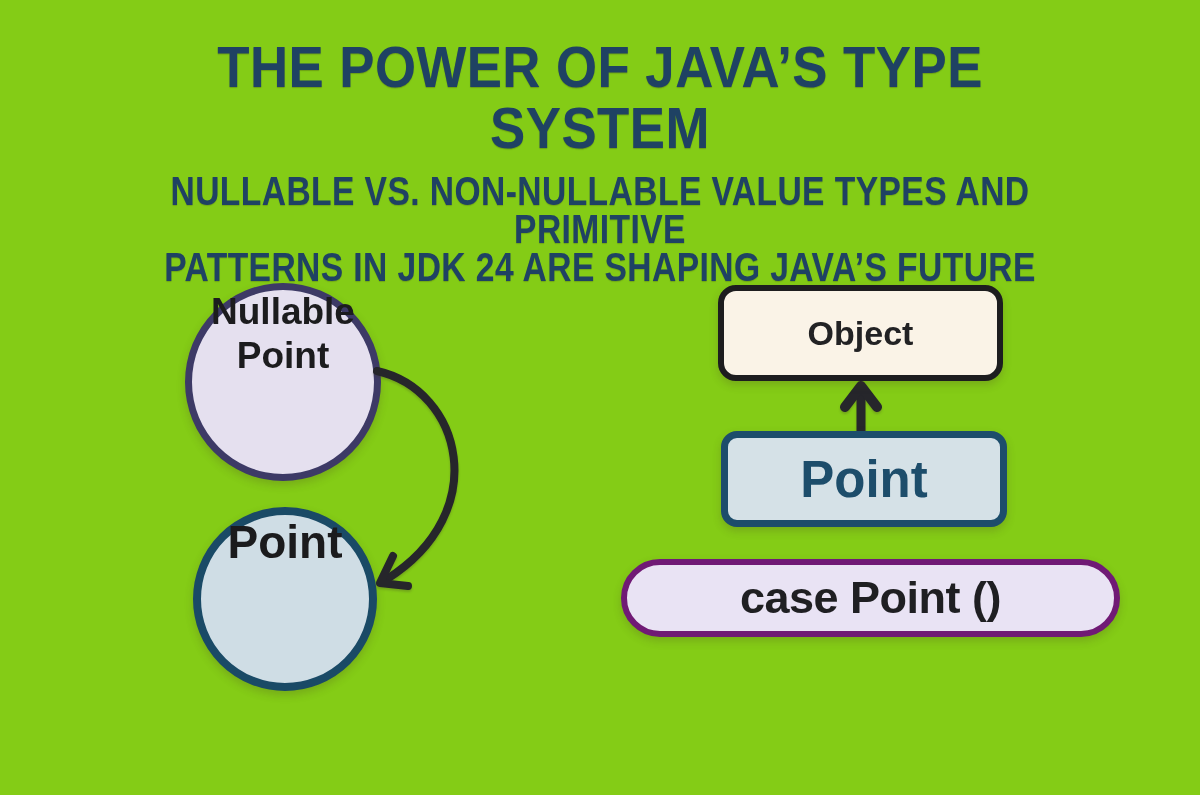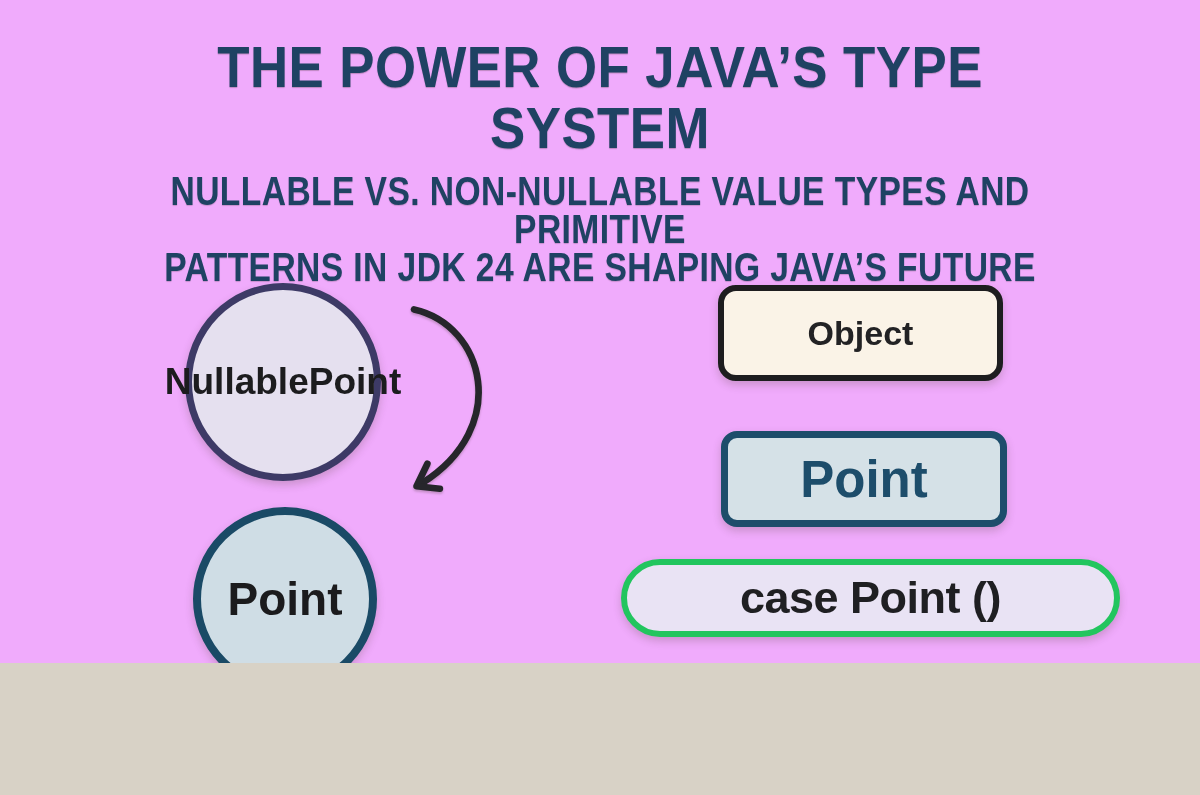--- a/index.html
+++ b/index.html
@@ -3,23 +3,23 @@
 <meta charset="utf-8">
 <style>
   html, body { margin: 0; padding: 0; }
   body {
     font-family: "Liberation Sans", sans-serif;
     background: #d8d2c6;
   }
   .canvas {
     position: relative;
     width: 1200px;
-    height: 663px;
+    height: 795px;
     margin: 0 auto;
-    background: #f0abfc;
+    background: #84cc16;
     overflow: hidden;
   }
 
   
   .title {
     position: absolute;
     top: 36px;
     left: 0;
     width: 100%;
     margin: 0;
@@ -51,23 +51,22 @@
     transform-origin: 50% 50%;
     text-shadow: 0 1px 1px rgba(40,30,20,0.2);
   }
   .subtitle .s-line { display: block; }
 
   
   .circle {
     position: absolute;
     border-radius: 50%;
     display: flex;
-    flex-direction: row;
+    flex-direction: column;
     align-items: center;
-    justify-content: center;
     text-align: center;
     font-weight: 700;
     box-shadow: 0 4px 8px rgba(70,55,35,0.22);
   }
   .nullable-circle {
     left: 185px; top: 283px;
     width: 182px; height: 184px;
     background: #e5e0ef;
     border: 7px solid #3d3a66;
     font-size: 37px;
@@ -108,21 +107,21 @@
     border: 7px solid #1d4d6b;
     border-radius: 16px;
     font-size: 51px;
     color: #1d4d6b;
   }
   .case-pill {
     position: absolute;
     left: 621px; top: 559px;
     width: 487px; height: 66px;
     background: #e9e3f4;
-    border: 6px solid #22c55e;
+    border: 6px solid #701a75;
     border-radius: 40px;
     display: flex;
     align-items: center;
     justify-content: center;
     font-size: 45px;
     font-weight: 700;
     letter-spacing: -0.5px;
     color: #1f1f22;
     box-shadow: 0 4px 8px rgba(70,55,35,0.22);
     white-space: pre;

